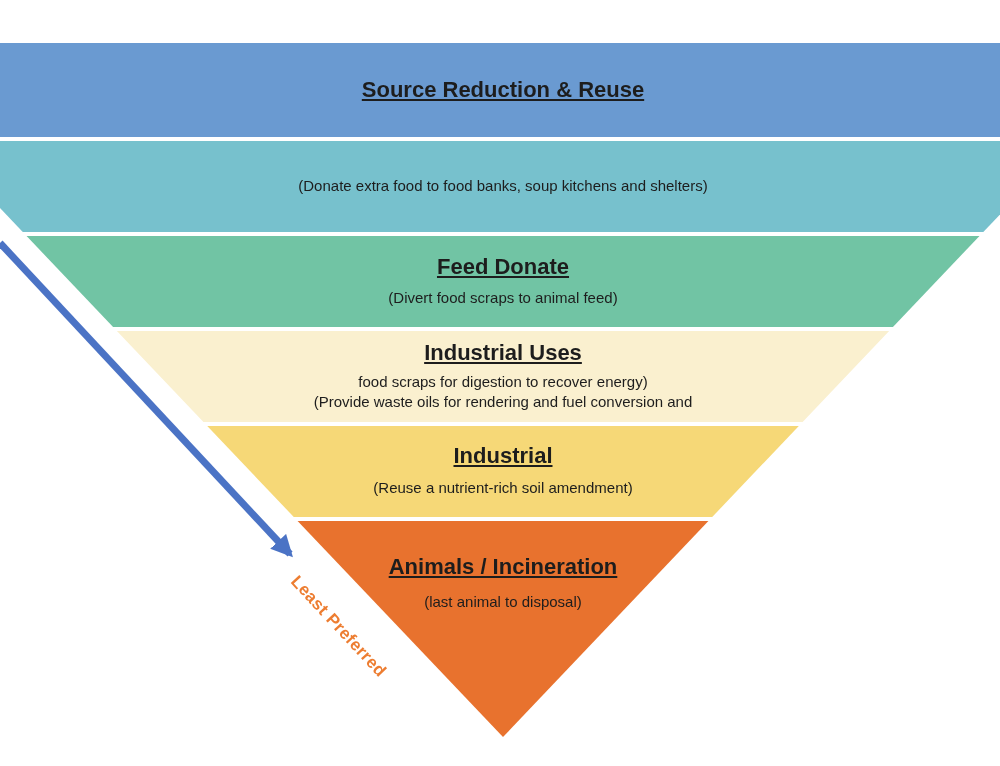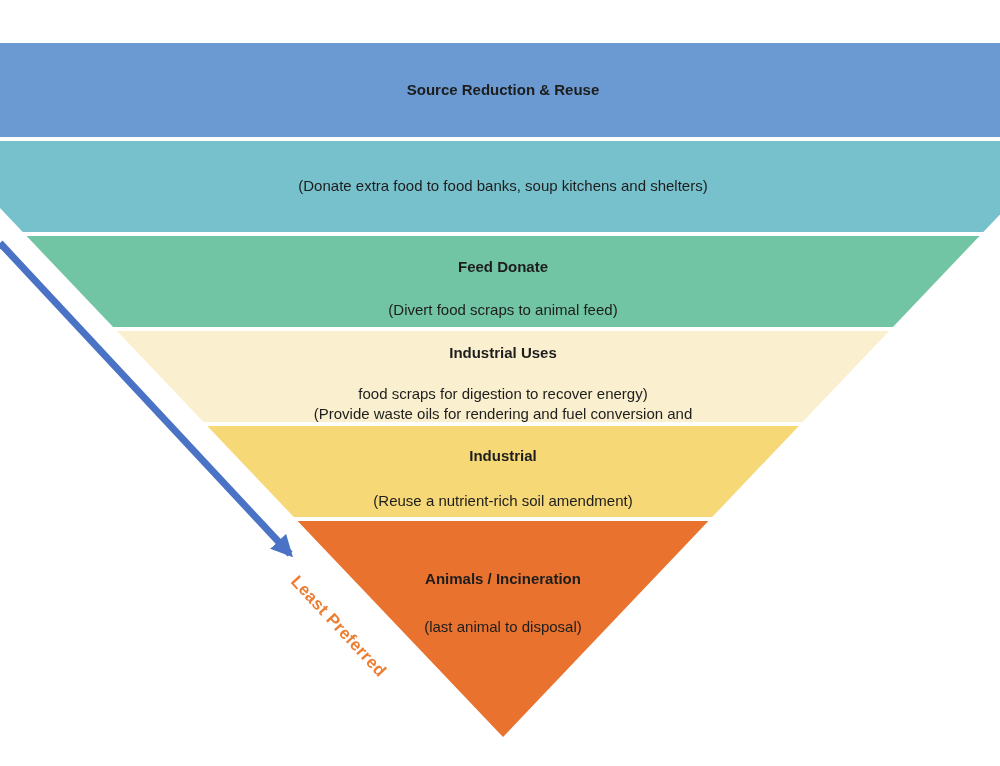--- a/index.html
+++ b/index.html
@@ -28,24 +28,25 @@
     color: #1d1d1d;
   }
   .band-1 { top: 0;     height: 94px;  gap: 9px; }
   .band-2 { top: 98px;  height: 91px;  gap: 9px; }
   .band-3 { top: 193px; height: 91px;  gap: 9px; }
   .band-4 { top: 288px; height: 91px;  gap: 7px; }
   .band-5 { top: 383px; height: 91px;  gap: 10px; }
   .band-6 { top: 478px; height: 216px; justify-content: flex-start; padding-top: 34px; box-sizing: border-box; gap: 13px; }
 
   .band-title {
-    font-size: 15px;
+    font-size: 22px;
     font-weight: 700;
     line-height: 1.1;
-    margin: 16px;
+    margin: 0;
+    text-decoration: underline;
   }
   .band-sub {
     font-size: 15px;
     line-height: 1.35;
     margin: 0;
     max-width: 640px;
   }
   .band-sub span { display: block; }
 
   

